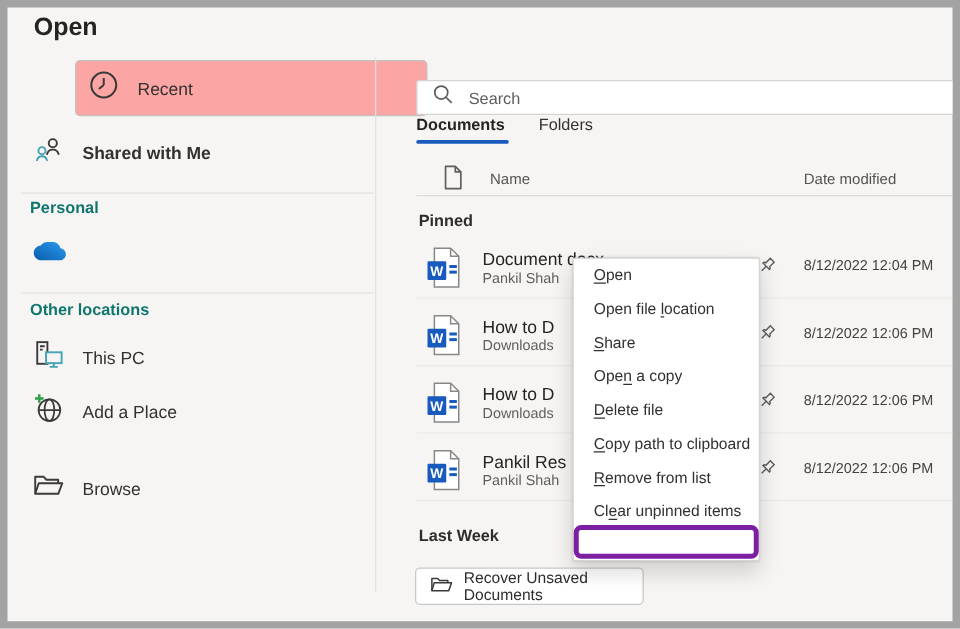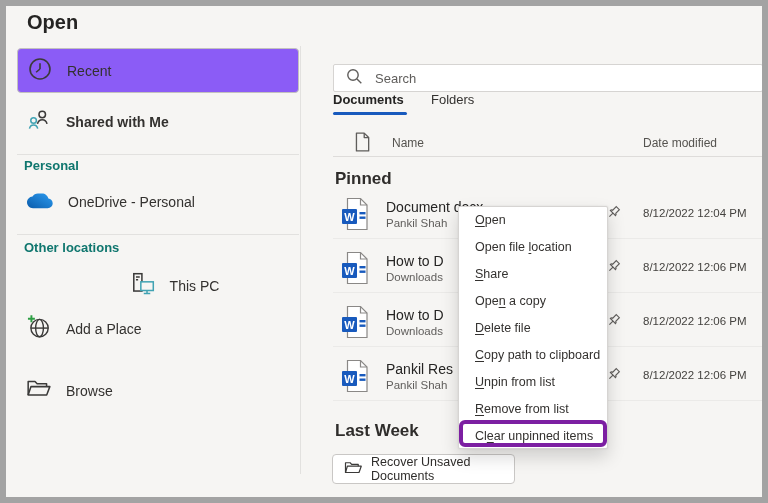--- a/index.html
+++ b/index.html
@@ -7,38 +7,38 @@
   .screen {
     position:relative; width:768px; height:503px;
     border:6px solid #a3a3a3; background:#f6f5f3; overflow:hidden;
     color:#3b3a39;
   }
   .abs { position:absolute; }
   .title { font-size:20px; font-weight:bold; color:#252423; }
   
   .sb-item { display:flex; align-items:center; gap:14px; width:282px; height:42px;
              padding-left:9px; border-radius:4px; cursor:pointer; }
-  .sb-item.selected { background:#8b5cf6; border:1px solid #c3c1bf; height:45px; }
+  .sb-item.selected { background:#fca5a5; border:1px solid #c3c1bf; height:45px;margin-left:43px; }
   .sb-label { font-size:14px; color:#33312f; }
   .section-label { font-size:13px; font-weight:bold; color:#0f766e; }
   .divider-h { height:1px; background:#e2e1df; }
   .divider-v { width:1px; background:#e2e1df; }
   
   .search-box { display:flex; align-items:center; gap:12px; width:430px; height:28px;
                 background:#fff; border:1px solid #d6d4d2; border-radius:2px; padding-left:12px; }
   .search-box input { border:none; outline:none; font-size:13px; color:#33312f; width:340px;
                       font-family:"Liberation Sans", sans-serif; background:transparent; }
   .search-box input::placeholder { color:#5f5d5b; }
   
   .tab { font-size:13px; color:#33312f; cursor:pointer; }
   .tab.active { font-weight:bold; color:#252423; }
   .tab-underline { height:3px; background:#185abd; border-radius:2px; }
   
   .th { font-size:12px; color:#55534f; }
-  .group-label { font-size:17px; font-weight:bold; color:#2f2d2b; }
+  .group-label { font-size:13px; font-weight:bold; color:#2f2d2b; }
   .file-name { font-size:14px; color:#252423; white-space:nowrap; }
   .file-sub { font-size:11.5px; color:#605e5c; white-space:nowrap; }
   .file-date { font-size:11.5px; color:#44423f; white-space:nowrap; }
   .row-sep { height:1px; background:#ebeae8; }
   
   .menu { width:150px; height:243px; background:#fff; border:1px solid #d6d4d2; border-radius:2px;
           box-shadow:0 8px 18px rgba(0,0,0,0.16), 0 0 2px rgba(0,0,0,0.10); z-index:10; }
   .menu-item { height:27px; line-height:27px; padding-left:16px; font-size:12.5px; color:#33312f;
                cursor:pointer; white-space:nowrap; }
   .menu-item .accel { text-decoration:underline; text-underline-offset:2px; }
@@ -90,28 +90,27 @@
       <svg width="28" height="20" viewBox="0 0 28 18">
         <defs>
             <linearGradient id="odg" x1="0" y1="1" x2="1" y2="0">
           <stop offset="0" stop-color="#0b5cab"></stop>
               <stop offset="1" stop-color="#2b9bf0"></stop>
         </linearGradient>
           </defs>
         <path d="M16 2.5c3.1 0 5.7 2.1 6.4 5 2.4.3 4.3 2.3 4.3 4.8 0 2.7-2.2 4.9-5 4.9H7c-3.3 0-6-2.6-6-5.9 0-3.1 2.4-5.6 5.5-5.9C7.7 3.7 9.6 2.5 12 2.5z" fill="url(#odg)"></path>
       </svg>
     </span>
-    <span class="sb-label">OneDrive - Personal</span>
   </div>
 
   <div class="abs divider-h" style="left:11px; top:228px; width:282px;"></div>
 
   <div class="abs section-label" style="left:18px; top:234px;">Other locations</div>
 
-  <div class="abs sb-item" style="left:23px; top:259px;justify-content:center;">
+  <div class="abs sb-item" style="left:11px; top:259px;">
     <span>
       <svg width="26" height="26" viewBox="0 0 24 24" fill="none" stroke-width="1.4">
         <g stroke="#3b3a39">
             <rect x="3.5" y="2.5" width="7.5" height="16"></rect>
             <path d="M5.5 5.5h3.5M5.5 8h2"></path>
           </g>
         <g stroke="#41a3b3">
             <rect x="10" y="10" width="11.5" height="8" fill="#f6f5f3"></rect>
             <path d="M15.7 18v2.5M12.7 20.8h6"></path>
           </g>
@@ -286,20 +285,19 @@
     <span>Recover Unsaved Documents</span>
   </div>
 
   <div class="abs menu" style="left:452px; top:200px;">
     <div class="menu-item"><span></span><span class="accel">O</span><span>pen</span></div>
     <div class="menu-item"><span>Open file </span><span class="accel">l</span><span>ocation</span></div>
     <div class="menu-item"><span></span><span class="accel">S</span><span>hare</span></div>
     <div class="menu-item"><span>Ope</span><span class="accel">n</span><span> a copy</span></div>
     <div class="menu-item"><span></span><span class="accel">D</span><span>elete file</span></div>
     <div class="menu-item"><span></span><span class="accel">C</span><span>opy path to clipboard</span></div>
-    <div class="menu-item"><span></span><span class="accel">U</span><span>npin from list</span></div>
     <div class="menu-item"><span></span><span class="accel">R</span><span>emove from list</span></div>
     <div class="menu-item"><span>Cl</span><span class="accel">e</span><span>ar unpinned items</span></div>
   </div>
 
   <div class="abs highlight-box" style="left:453px; top:414px; width:148px; height:27px;"></div>
 
 </div>
 
 </body></html>

